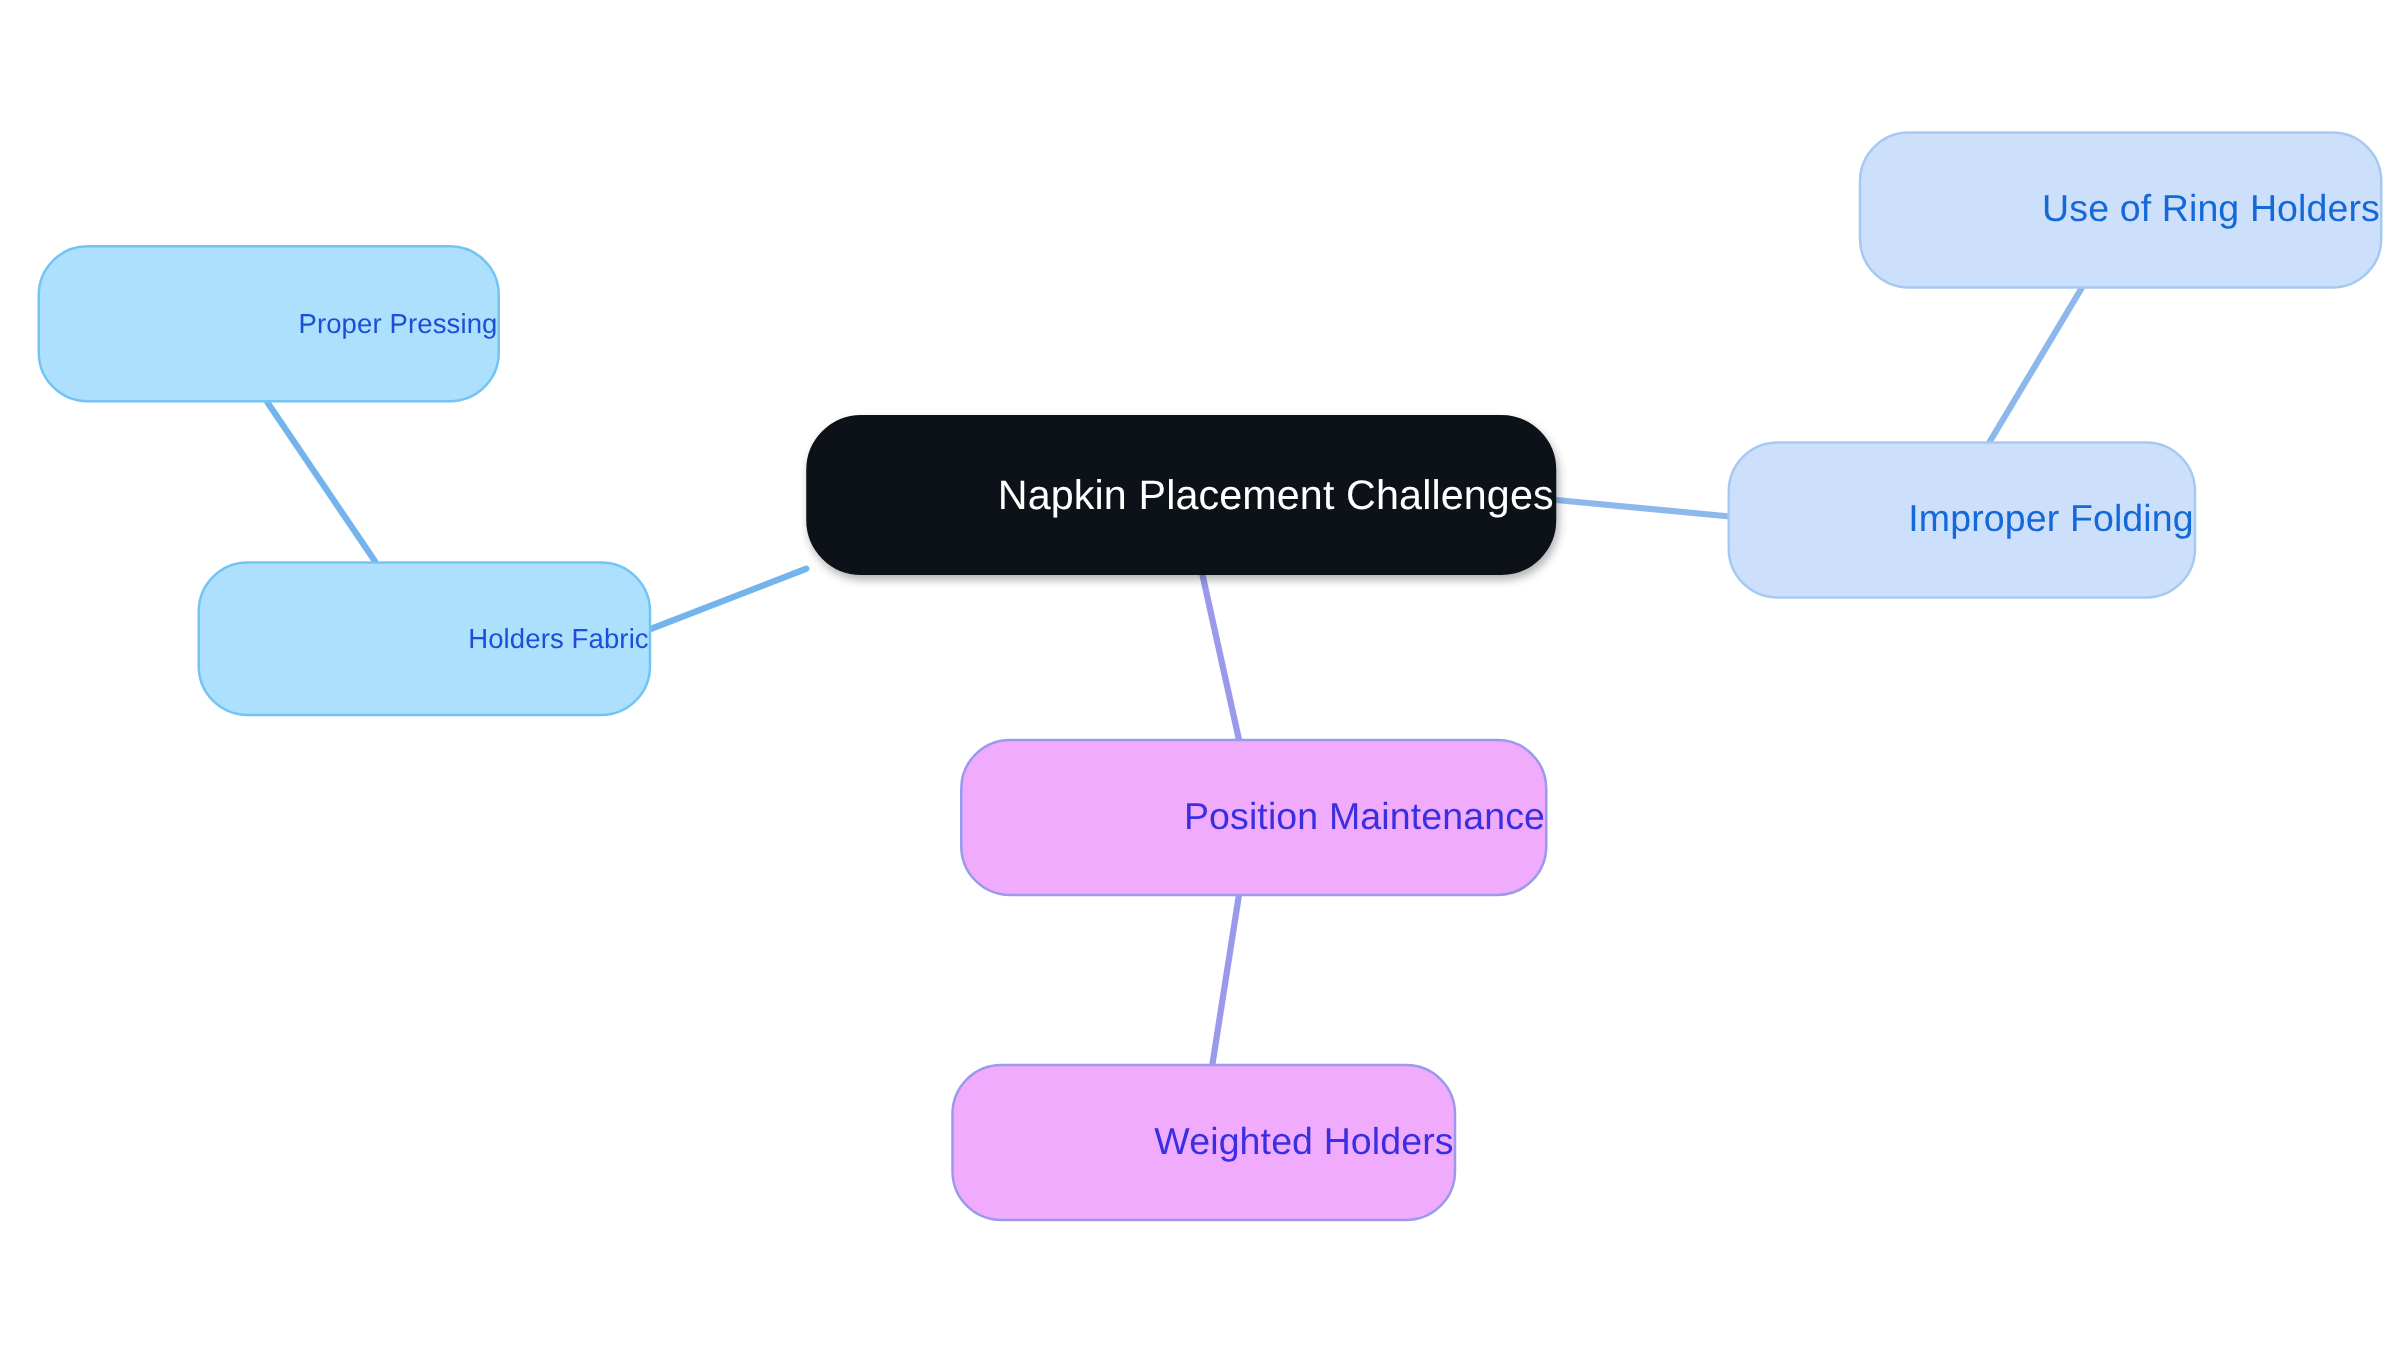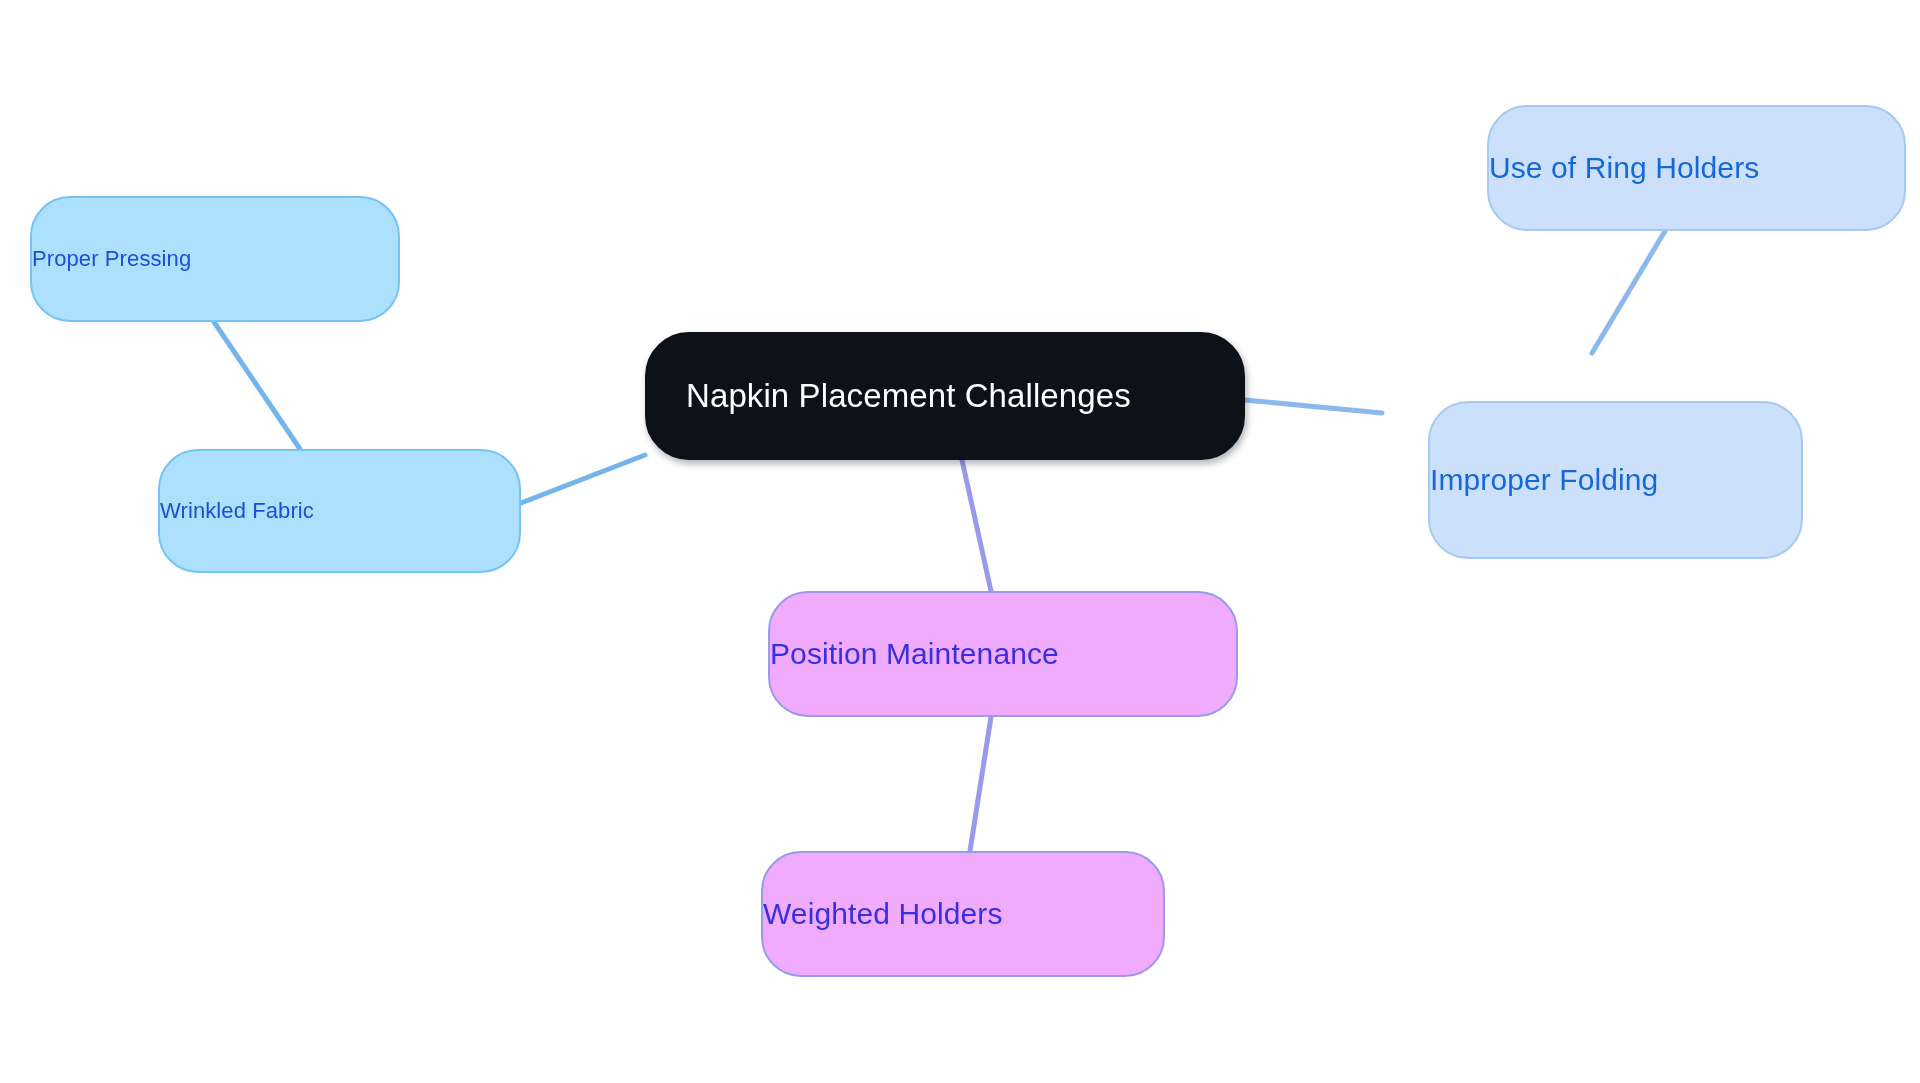--- a/index.html
+++ b/index.html
@@ -24,21 +24,21 @@
     inset: 0;
     width: 1920px;
     height: 1083px;
     pointer-events: none;
   }
   .node {
     position: absolute;
     box-sizing: border-box;
     display: flex;
     align-items: center;
-    justify-content: flex-start;
+    justify-content: flex-end;
     text-align: center;
     border-radius: 40px;
     border-style: solid;
     border-width: 2px;
     white-space: nowrap;
     letter-spacing: 0.1px;
     z-index: 2;
   }
   .node-label {
     display: block;
@@ -94,25 +94,24 @@
     color: #1568d8;
     font-size: 30px;
   }
   #node-ring-holders {
     left: 1487px;
     top: 105px;
     width: 419px;
     height: 126px;
   }
   #node-improper-folding {
-    left: 1428px;
+    left: 1382px;
     top: 353px;
     width: 375px;
-    height: 158px;
-    margin-top: 48px;
+    height: 126px;
   }
 
   
   .node-lavender {
     background: #f0abfc;
     border-color: #9a9aed;
   }
   .node-lavender .node-label {
     color: #3a2fe0;
     font-size: 30px;
@@ -152,21 +151,21 @@
 
   <div class="node" id="node-root">
     <span class="node-label">Napkin Placement Challenges</span>
   </div>
 
   <div class="node node-skyblue" id="node-proper-pressing">
     <span class="node-label">Proper Pressing</span>
   </div>
 
   <div class="node node-skyblue" id="node-wrinkled-fabric">
-    <span class="node-label">Wrinkled Fabric</span>
+    <span class="node-label">Holders Fabric</span>
   </div>
 
   <div class="node node-paleblue" id="node-ring-holders">
     <span class="node-label">Use of Ring Holders</span>
   </div>
 
   <div class="node node-paleblue" id="node-improper-folding">
     <span class="node-label">Improper Folding</span>
   </div>
 

